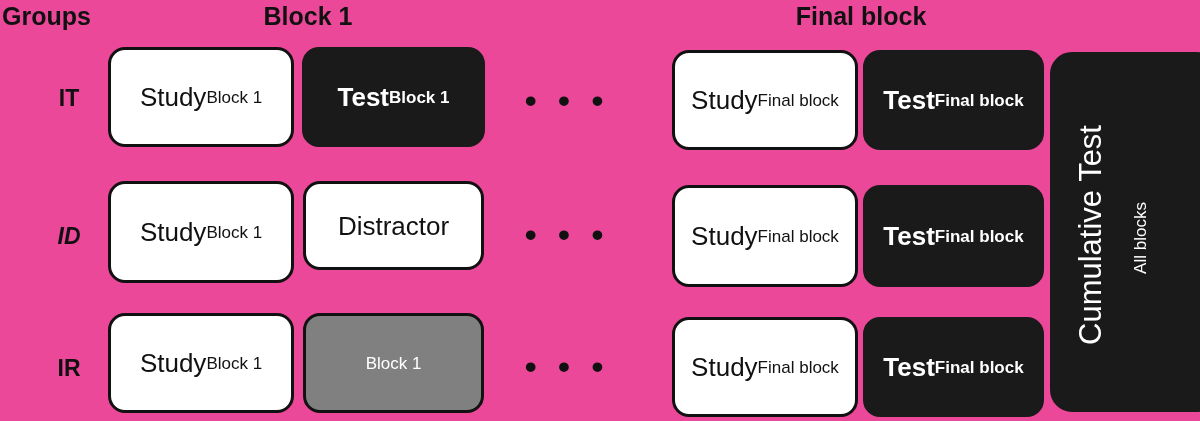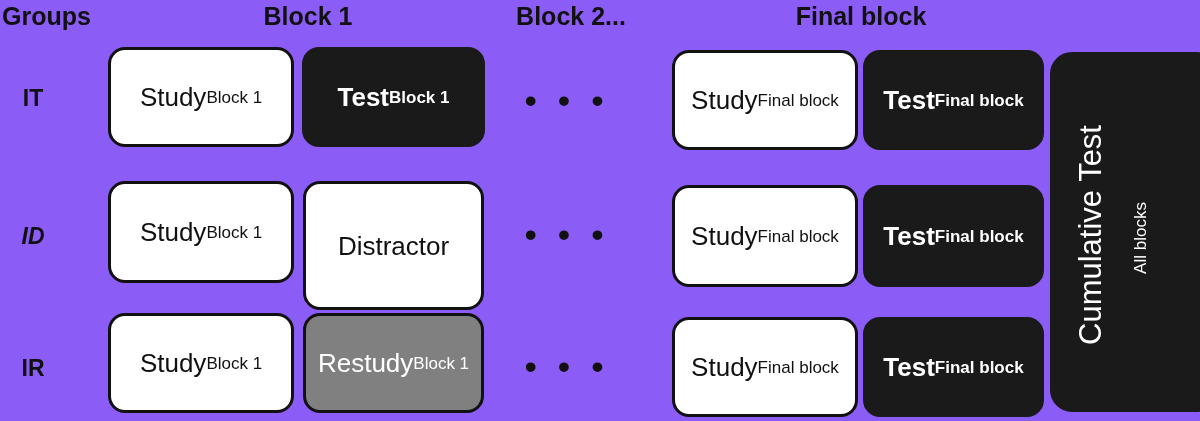--- a/index.html
+++ b/index.html
@@ -8,21 +8,21 @@
     background: #ffffff;
   }
   body {
     font-family: "Liberation Sans", sans-serif;
     color: #111111;
   }
   #diagram {
     position: relative;
     width: 1200px;
     height: 421px;
-    background: #8b5cf6;
+    background: #ec4899;
     overflow: hidden;
   }
 
   
   .col-header {
     position: absolute;
     font-weight: bold;
     font-size: 25px;
     line-height: 28px;
     color: #111111;
@@ -38,20 +38,21 @@
   
   .group-label {
     position: absolute;
     font-weight: bold;
     font-size: 23px;
     line-height: 26px;
     color: #111111;
     text-align: right;
     white-space: nowrap;
     transform: translate(-50%, -50%);
+    margin-left: 36px;
   }
 
   
   .box {
     position: absolute;
     box-sizing: border-box;
     border-radius: 17px;
     border: 3px solid #111111;
     display: flex;
     flex-direction: row;
@@ -132,21 +133,20 @@
 </style>
 </head>
 <body>
 
 <div id="diagram">
 
   <div class="col-header left-aligned" style="left:2px; top:2px;">Groups</div>
 
   <div class="col-header" style="left:308px; top:2px;">Block 1</div>
 
-  <div class="col-header" style="left:571px; top:2px;">Block 2...</div>
 
   <div class="col-header" style="left:861px; top:2px;">Final block</div>
 
   <div class="group-label" style="left:33px; top:98px;">IT</div>
   <div class="group-label" style="left:33px; top:236px;font-style:italic;">ID</div>
   <div class="group-label" style="left:33px; top:368px;">IR</div>
 
   <div class="box light" style="left:108px; top:47px; width:186px; height:100px;">
     <div class="title">Study</div>
     <div class="subtitle">Block 1</div>
@@ -167,21 +167,21 @@
   <div class="box dark" style="left:863px; top:50px; width:181px; height:100px;">
     <div class="title">Test</div>
     <div class="subtitle">Final block</div>
   </div>
 
   <div class="box light" style="left:108px; top:181px; width:186px; height:102px;">
     <div class="title">Study</div>
     <div class="subtitle">Block 1</div>
   </div>
 
-  <div class="box light single" style="left:303px; top:181px; width:181px; height:129px;">
+  <div class="box light single" style="left:303px; top:181px; width:181px; height:89px;">
     <div class="title">Distractor</div>
   </div>
 
   <div class="ellipsis" style="left:567px; top:234px;">• • •</div>
 
   <div class="box light" style="left:672px; top:185px; width:186px; height:102px;">
     <div class="title">Study</div>
     <div class="subtitle">Final block</div>
   </div>
 
@@ -189,21 +189,20 @@
     <div class="title">Test</div>
     <div class="subtitle">Final block</div>
   </div>
 
   <div class="box light" style="left:108px; top:313px; width:186px; height:100px;">
     <div class="title">Study</div>
     <div class="subtitle">Block 1</div>
   </div>
 
   <div class="box gray" style="left:303px; top:313px; width:181px; height:100px;">
-    <div class="title">Restudy</div>
     <div class="subtitle">Block 1</div>
   </div>
 
   <div class="ellipsis" style="left:567px; top:366px;">• • •</div>
 
   <div class="box light" style="left:672px; top:317px; width:186px; height:100px;">
     <div class="title">Study</div>
     <div class="subtitle">Final block</div>
   </div>
 

